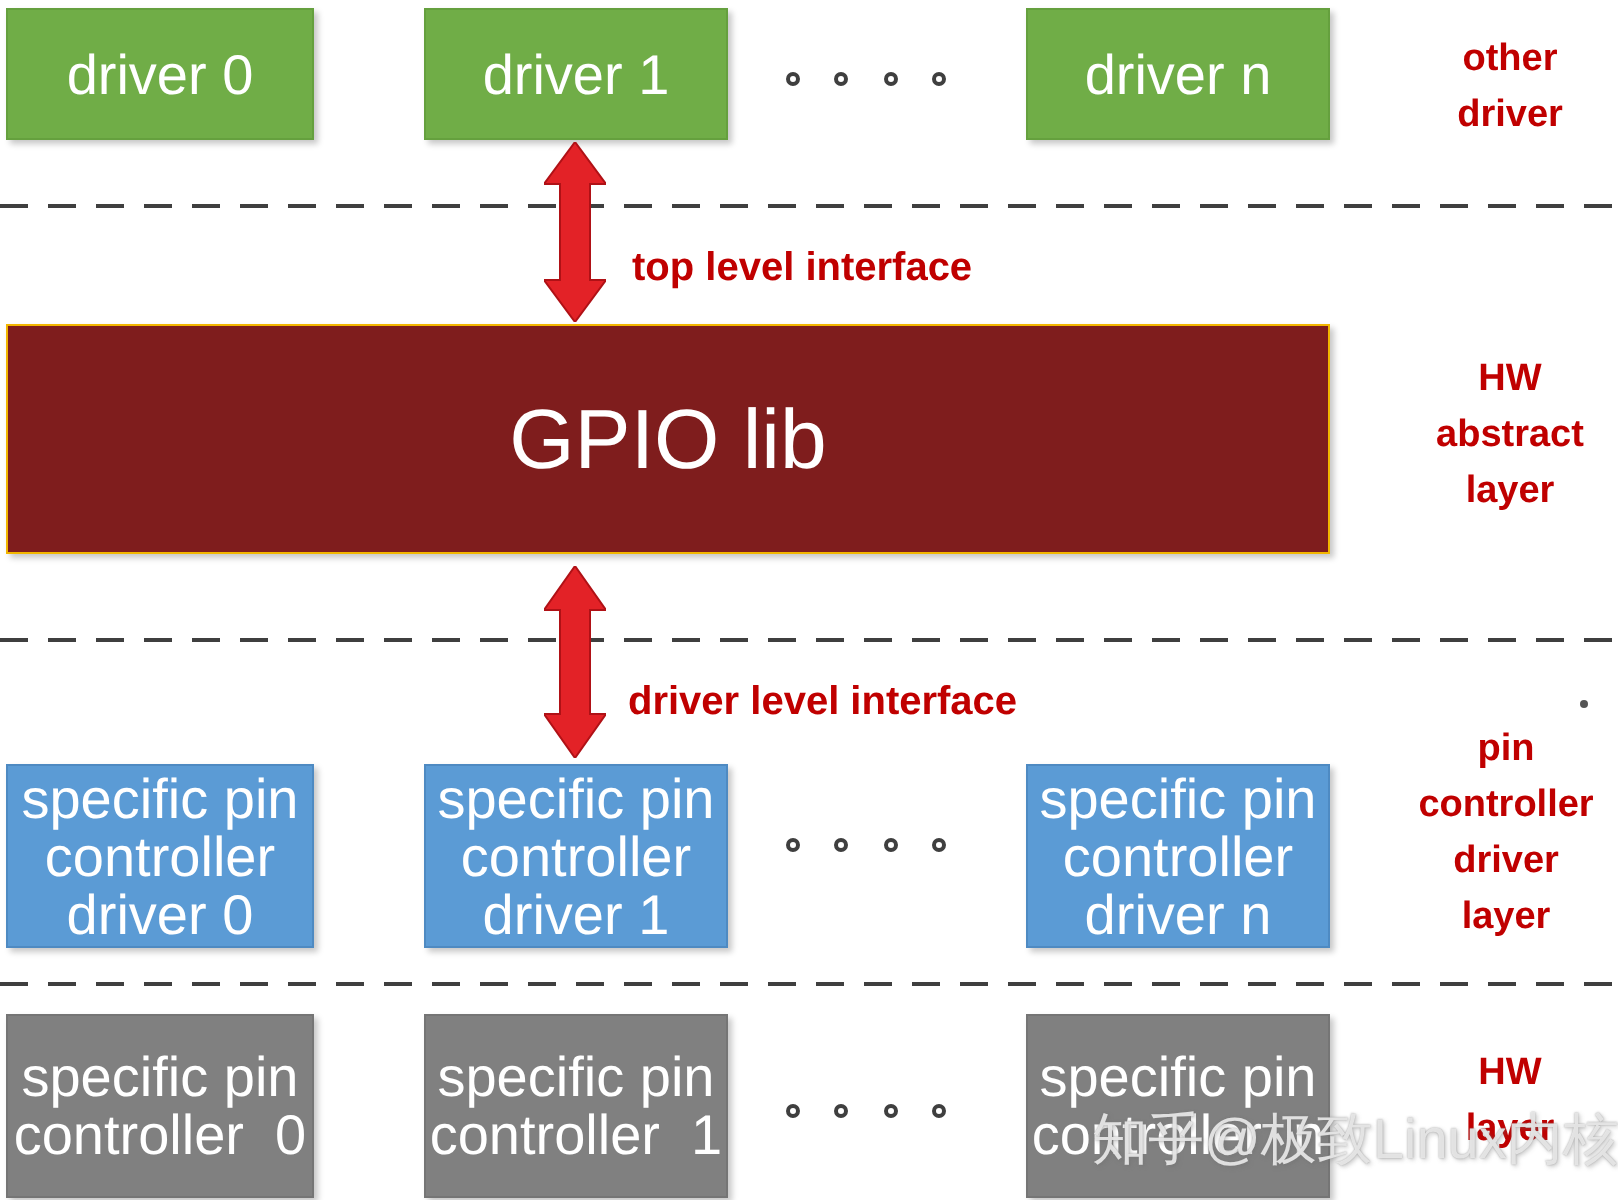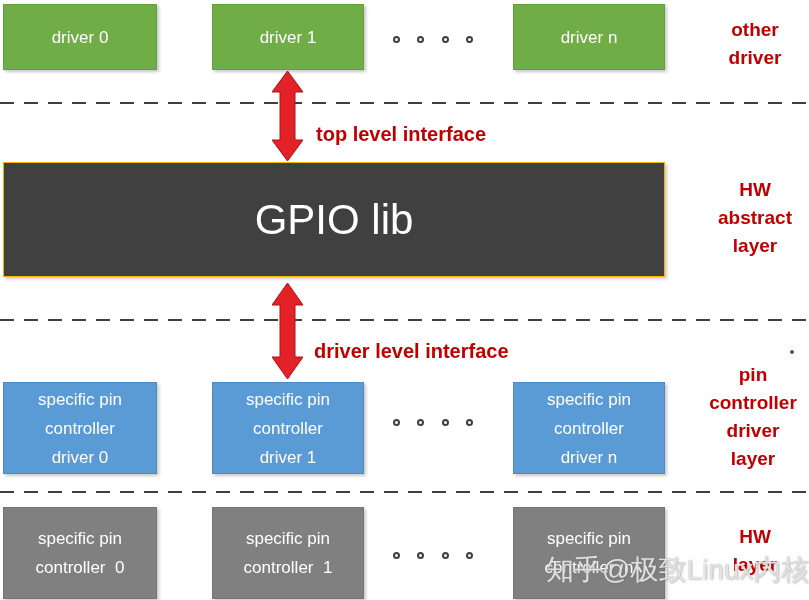--- a/index.html
+++ b/index.html
@@ -4,26 +4,26 @@
 <style>
   html,body{margin:0;padding:0;background:#ffffff;}
   #canvas{
     position:relative;width:809px;height:600px;background:#ffffff;overflow:hidden;
     font-family:"Liberation Sans","DejaVu Sans",sans-serif;
   }
   .box{
     position:absolute;display:flex;align-items:center;justify-content:center;
     color:#ffffff;text-align:center;white-space:pre-wrap;
     box-shadow:2px 2px 3px rgba(0,0,0,0.22);
-    font-size:17px;line-height:29px;
+    font-size:28px;line-height:29px;
   }
   .green{background:#70AD47;border:1px solid #65a03e;}
   .blue{background:#5B9BD5;border:1px solid #4e8ac2;}
   .gray{background:#808080;border:1px solid #757575;}
-  .orange{background:#404040;border:1px solid #f2b600;font-size:42px;line-height:46px;text-align:right;}
+  .orange{background:#7f1d1d;border:1px solid #f2b600;font-size:42px;line-height:46px;text-align:right;}
   .dashed{
     position:absolute;left:0;width:809px;height:2px;
     background:repeating-linear-gradient(to right,#3f3f3f 0 14px,transparent 14px 24px);
   }
   .dots{
     position:absolute;display:flex;justify-content:space-between;width:80px;height:8px;
   }
   .dot{
     width:7px;height:7px;border-radius:50%;border:2px solid #3f3f3f;box-sizing:border-box;background:transparent;
   }

